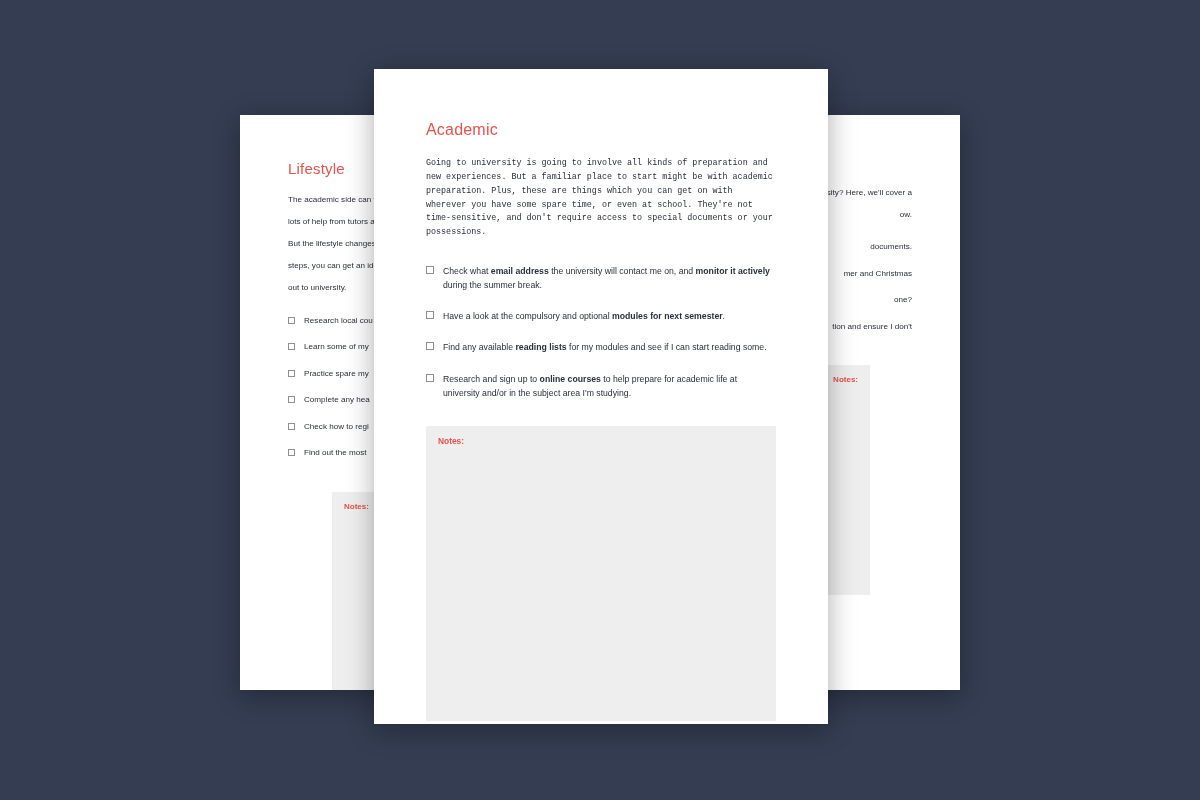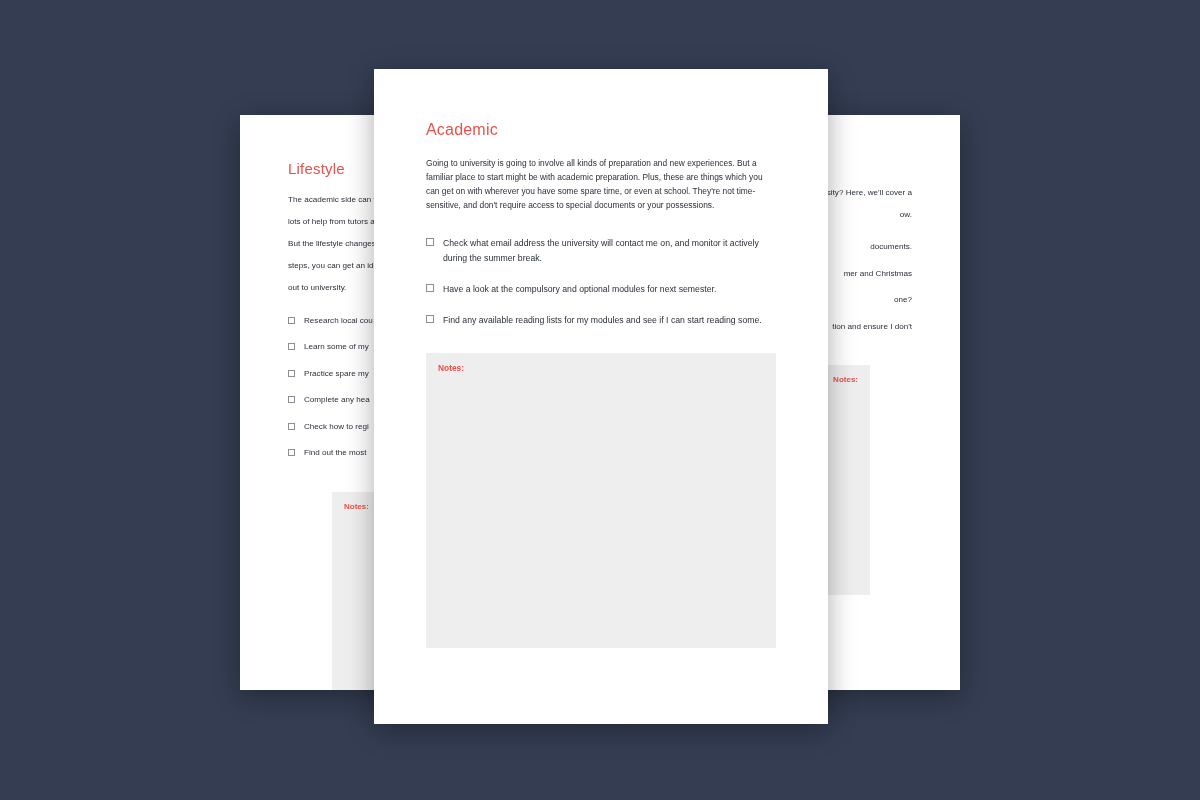--- a/index.html
+++ b/index.html
@@ -69,20 +69,21 @@
   .intro {
     color: #2a2f3a;
     font-size: 8.1px;
     line-height: 1.62;
     margin: 0 0 9px 0;
   }
   .page-front .intro {
     font-size: 8.4px;
     line-height: 1.65;
     margin-bottom: 0;
+    font-family: Liberation Mono, monospace;
   }
 
   .checklist {
     list-style: none;
     margin: 20px 0 0 0;
     padding: 0;
   }
   .page-front .checklist { margin-top: 24px; }
 
   .check-item {
@@ -110,21 +111,21 @@
 
   .check-text {
     color: #2a2f3a;
     font-size: 8.1px;
     line-height: 1.55;
   }
   .page-front .check-text {
     font-size: 8.7px;
     line-height: 1.62;
   }
-  .check-text b { font-weight: 400; }
+  .check-text b { font-weight: 700; }
 
   .notes-box {
     background: #eeeeee;
     position: relative;
     box-sizing: border-box;
     padding: 10px 12px;
   }
   .notes-label {
     color: #e8514b;
     font-size: 8px;
@@ -236,20 +237,24 @@
         <span class="check-text"><span>Check what </span><b>email address</b><span> the university will contact me on, and </span><b>monitor it actively</b><span> during the summer break.</span></span>
       </li>
       <li class="check-item">
         <span class="checkbox"></span>
         <span class="check-text"><span>Have a look at the compulsory and optional </span><b>modules for next semester</b><span>.</span></span>
       </li>
       <li class="check-item">
         <span class="checkbox"></span>
         <span class="check-text"><span>Find any available </span><b>reading lists</b><span> for my modules and see if I can start reading some.</span></span>
       </li>
+      <li class="check-item">
+        <span class="checkbox"></span>
+        <span class="check-text"><span>Research and sign up to </span><b>online courses</b><span> to help prepare for academic life at university and/or in the subject area I'm studying.</span></span>
+      </li>
     </ul>
 
     <div class="notes-box">
       <p class="notes-label">Notes:</p>
     </div>
   </div>
 
 </div>
 
 </body></html>

